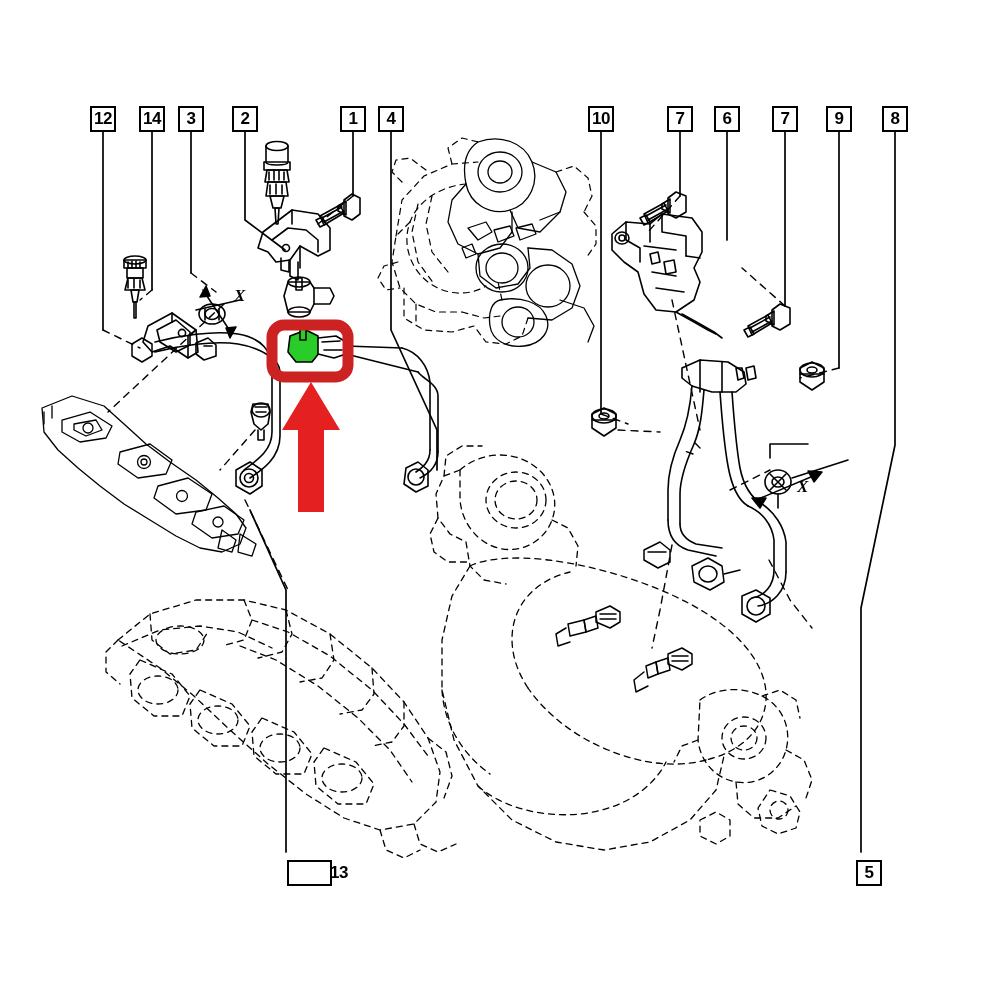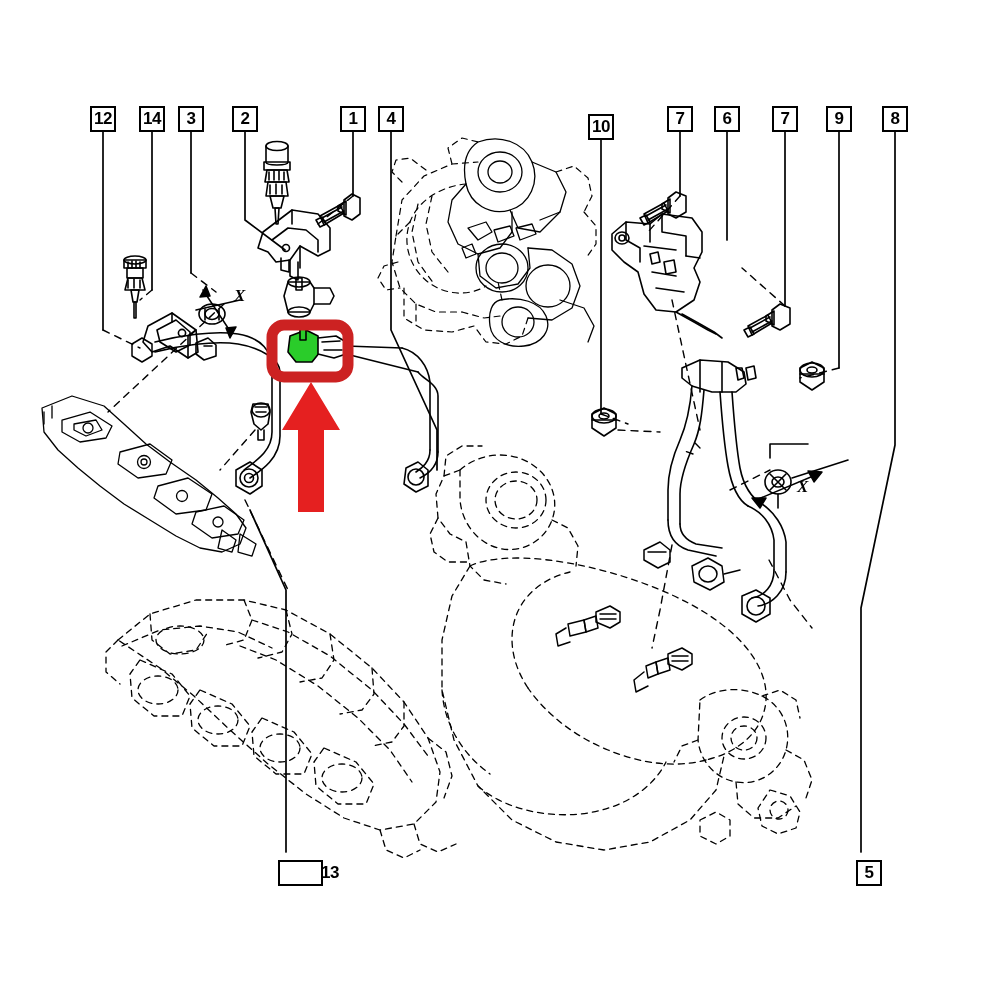--- a/index.html
+++ b/index.html
@@ -449,25 +449,25 @@
       <path d="M311,382 L340,430 L324,430 L324,512 L298,512 L298,430 L282,430 Z" fill="#E52020" stroke="none"></path>
     </g>
   </svg>
 
   <div class="callout-box" style="left:90px; top:106px;">12</div>
   <div class="callout-box" style="left:139px; top:106px;">14</div>
   <div class="callout-box" style="left:178px; top:106px;">3</div>
   <div class="callout-box" style="left:232px; top:106px;">2</div>
   <div class="callout-box" style="left:340px; top:106px;">1</div>
   <div class="callout-box" style="left:378px; top:106px;">4</div>
-  <div class="callout-box" style="left:588px; top:106px;margin-top:8px;">10</div>
+  <div class="callout-box" style="left:588px; top:106px;">10</div>
   <div class="callout-box" style="left:667px; top:106px;">7</div>
   <div class="callout-box" style="left:714px; top:106px;">6</div>
   <div class="callout-box" style="left:772px; top:106px;">7</div>
   <div class="callout-box" style="left:826px; top:106px;">9</div>
   <div class="callout-box" style="left:882px; top:106px;">8</div>
-  <div class="callout-box" style="left:278px; top:860px;padding-left:41px;">13</div>
+  <div class="callout-box" style="left:287px; top:860px;padding-left:41px;">13</div>
   <div class="callout-box" style="left:856px; top:860px;">5</div>
 
   <div class="xlabel" style="left:234px; top:286px;">X</div>
   <div class="xlabel" style="left:797px; top:477px;">X</div>
 
 </div>
 
 </body></html>

